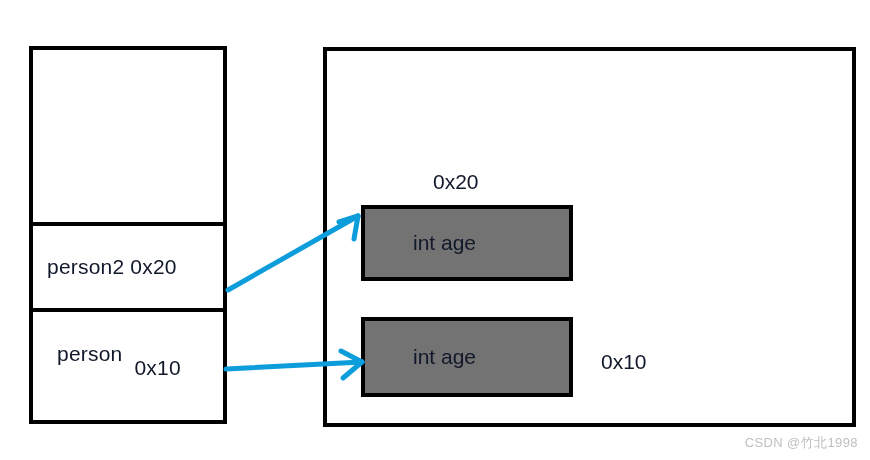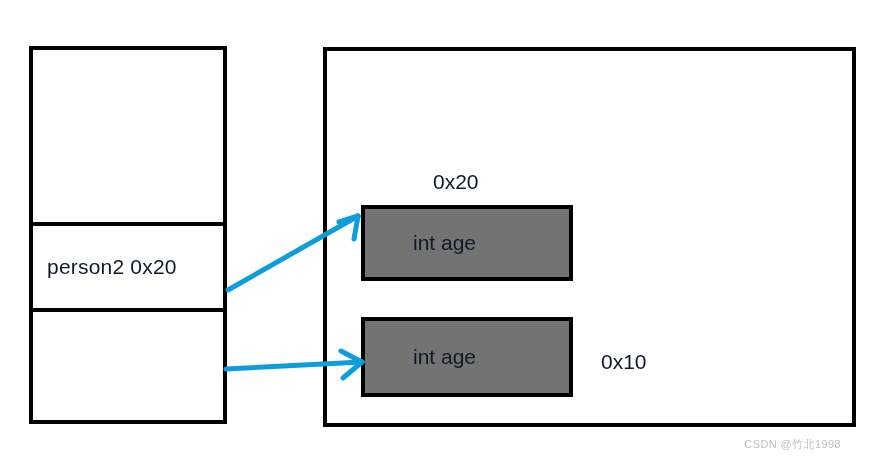--- a/index.html
+++ b/index.html
@@ -139,42 +139,46 @@
     left: 0;
     top: 0;
     width: 870px;
     height: 460px;
     pointer-events: none;
   }
 
   
   #watermark {
     position: absolute;
-    right: 29px;
+    right: 12px;
     bottom: 8px;
-    font-size: 11px;
+    font-size: 13px;
     color: #bfbfbf;
     letter-spacing: 0.4px;
     white-space: nowrap;
   }
 </style>
 </head>
 <body>
 
 <div id="canvas">
 
   <div class="frame" id="stack-frame"></div>
   <div class="divider" id="divider-1"></div>
   <div class="divider" id="divider-2"></div>
 
   <div class="stack-cell-text" id="stack-cell-person2">
     <span class="var-name">person2</span>
     <span class="addr">0x20</span>
   </div>
 
+  <div class="stack-cell-text" id="stack-cell-person">
+    <span class="var-name">person</span>
+    <span class="addr">0x10</span>
+  </div>
 
   <div class="frame" id="heap-frame"></div>
 
   <div id="label-addr-above">0x20</div>
 
   <div class="obj-box" id="obj-box-clone">
     <span class="obj-box-label">int age</span>
   </div>
 
   <div class="obj-box" id="obj-box-original">

